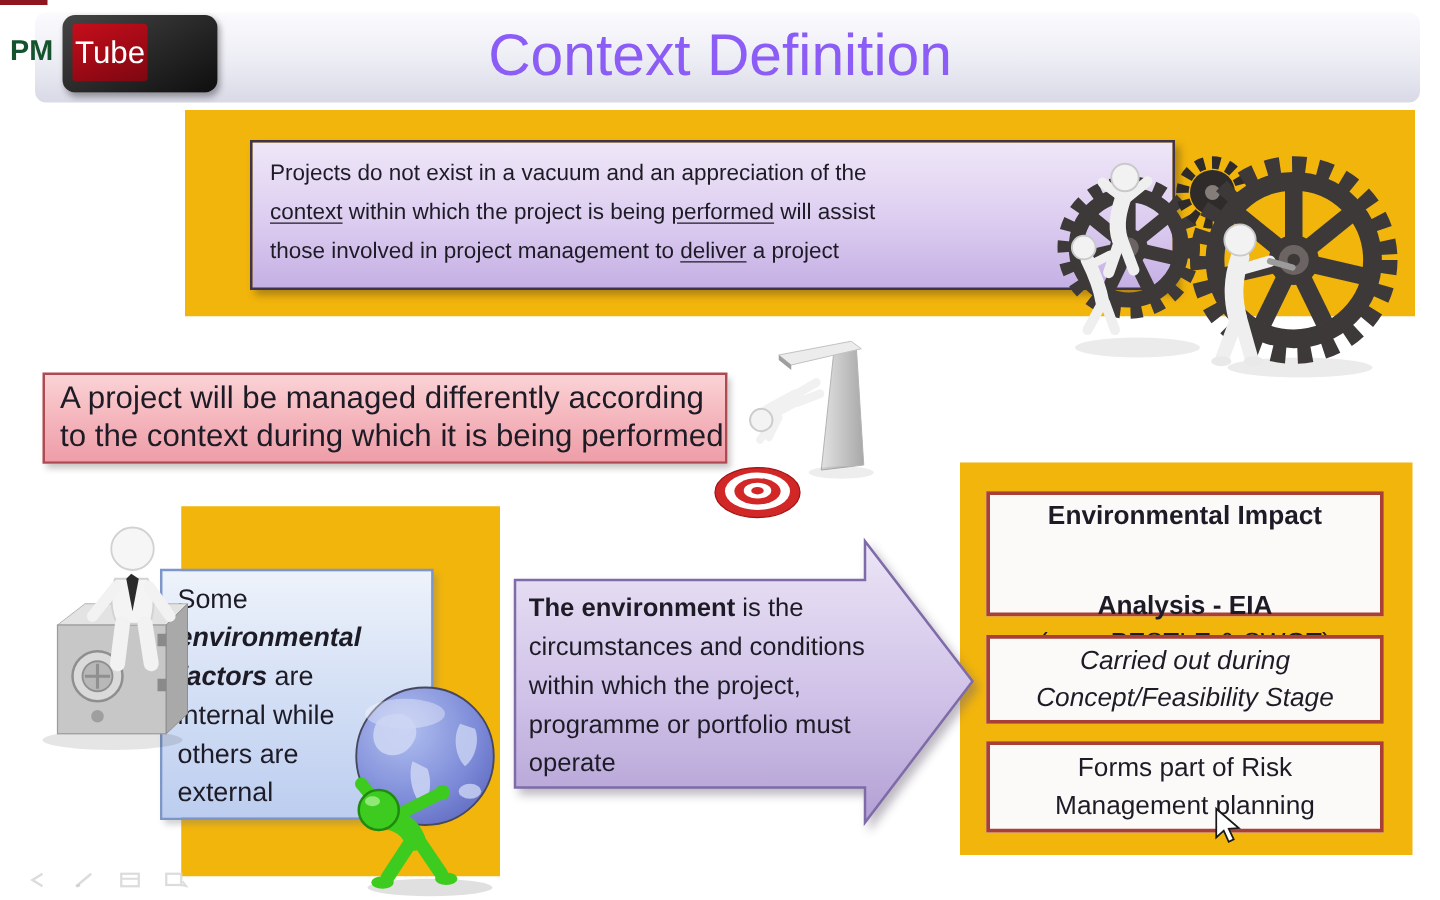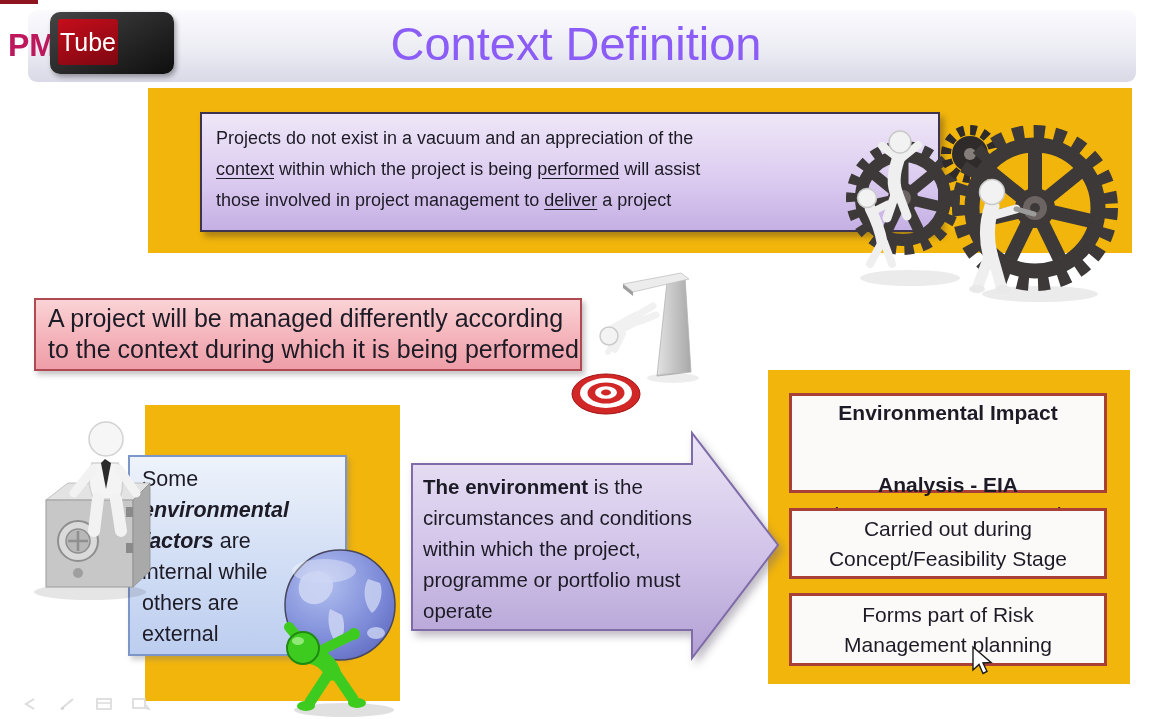--- a/index.html
+++ b/index.html
@@ -5,21 +5,21 @@
   html,body{margin:0;padding:0;background:#ffffff;}
   #stage{position:relative;width:1152px;height:720px;overflow:hidden;background:#ffffff;
          font-family:"Liberation Sans", sans-serif;color:#1d1b26;}
 
   
   .red-sliver{position:absolute;left:0;top:0;width:38px;height:4px;background:#8e1420;}
   .header-band{position:absolute;left:28px;top:10px;width:1108px;height:72px;border-radius:9px;
                background:linear-gradient(#fbfbfe 0%,#ececf4 55%,#d9d9e7 100%);}
   .page-title{position:absolute;left:0;top:16px;width:1152px;text-align:center;
               font-size:47px;color:#8b5cf6;}
-  .logo-pm{position:absolute;left:8px;top:27px;font-size:32px;font-weight:bold;color:#be185d;}
+  .logo-pm{position:absolute;left:8px;top:27px;font-size:23px;font-weight:bold;color:#14532d;}
   .logo-box{position:absolute;left:50px;top:12px;width:76px;height:62px;border-radius:10px;
             background:linear-gradient(150deg,#454545,#0e0e0e);box-shadow:2px 3px 5px rgba(0,0,0,.35);padding-left:48px;}
   .logo-screen{position:absolute;left:8px;top:7px;width:60px;height:46px;border-radius:3px;
                background:linear-gradient(160deg,#c60d1b,#7d0711);display:flex;align-items:center;
                justify-content:center;color:#ffffff;font-size:25px;}
 
   
   .gold{position:absolute;background:#f2b50b;}
   .gold-top{left:148px;top:88px;width:984px;height:165px;}
   .gold-left{left:145px;top:405px;width:255px;height:296px;}
@@ -46,21 +46,21 @@
             box-shadow:3px 4px 5px rgba(120,120,120,.35);}
 
   .arrow-wrap{position:absolute;left:405px;top:425px;width:385px;height:245px;
               filter:drop-shadow(4px 5px 4px rgba(110,100,120,.45));}
   .arrow-text{position:absolute;left:423px;top:471px;width:270px;font-size:20.5px;line-height:31px;}
 
   .card{position:absolute;left:789px;width:318px;box-sizing:border-box;background:#fcfaf8;
         border:3px solid #a84038;display:flex;flex-direction:column;justify-content:center;
         text-align:center;font-size:21px;line-height:30px;}
   .card1{top:393px;height:100px;}
-  .card2{top:508px;height:71px;}
+  .card2{top:508px;height:71px;font-style:italic;}
   .card3{top:593px;height:73px;}
 
   .abs{position:absolute;}
   .toolbar{position:absolute;left:20px;top:694px;width:160px;height:20px;display:flex;gap:16px;
            align-items:center;opacity:.85;}
   .toolbar svg{display:block;}
 </style>
 </head>
 <body>
 

